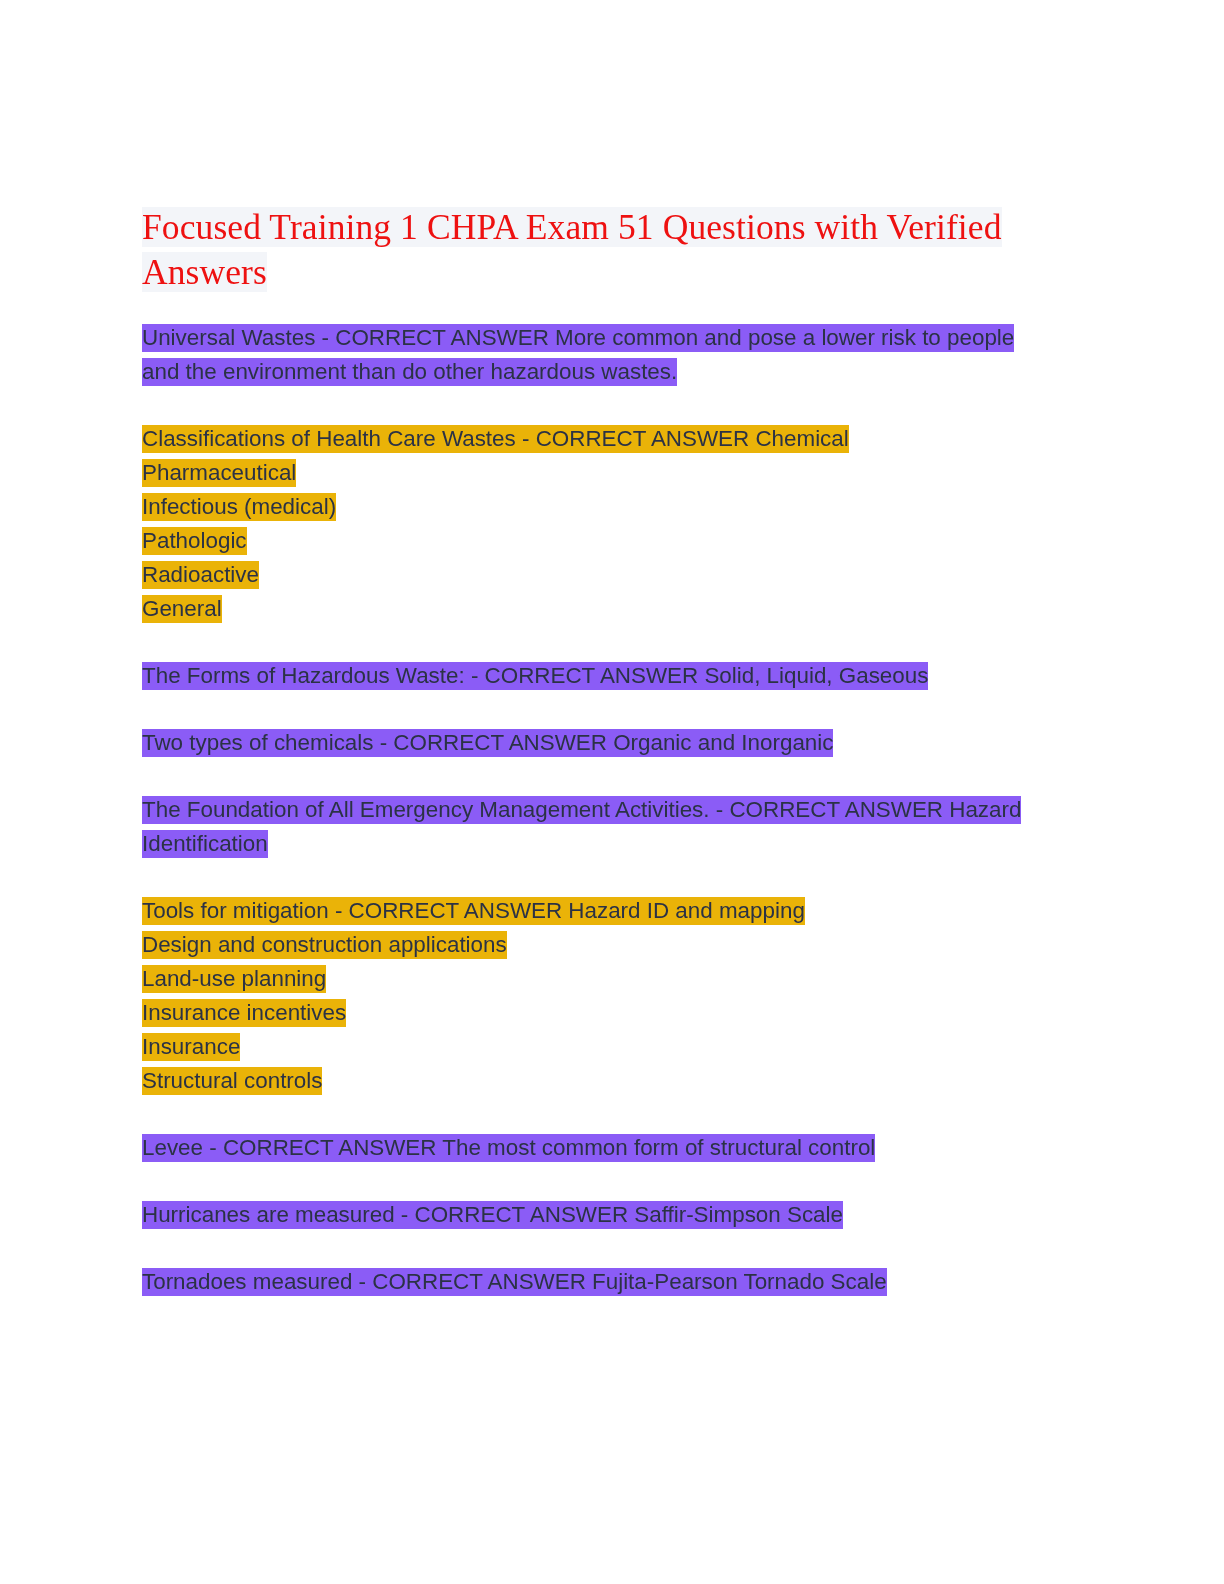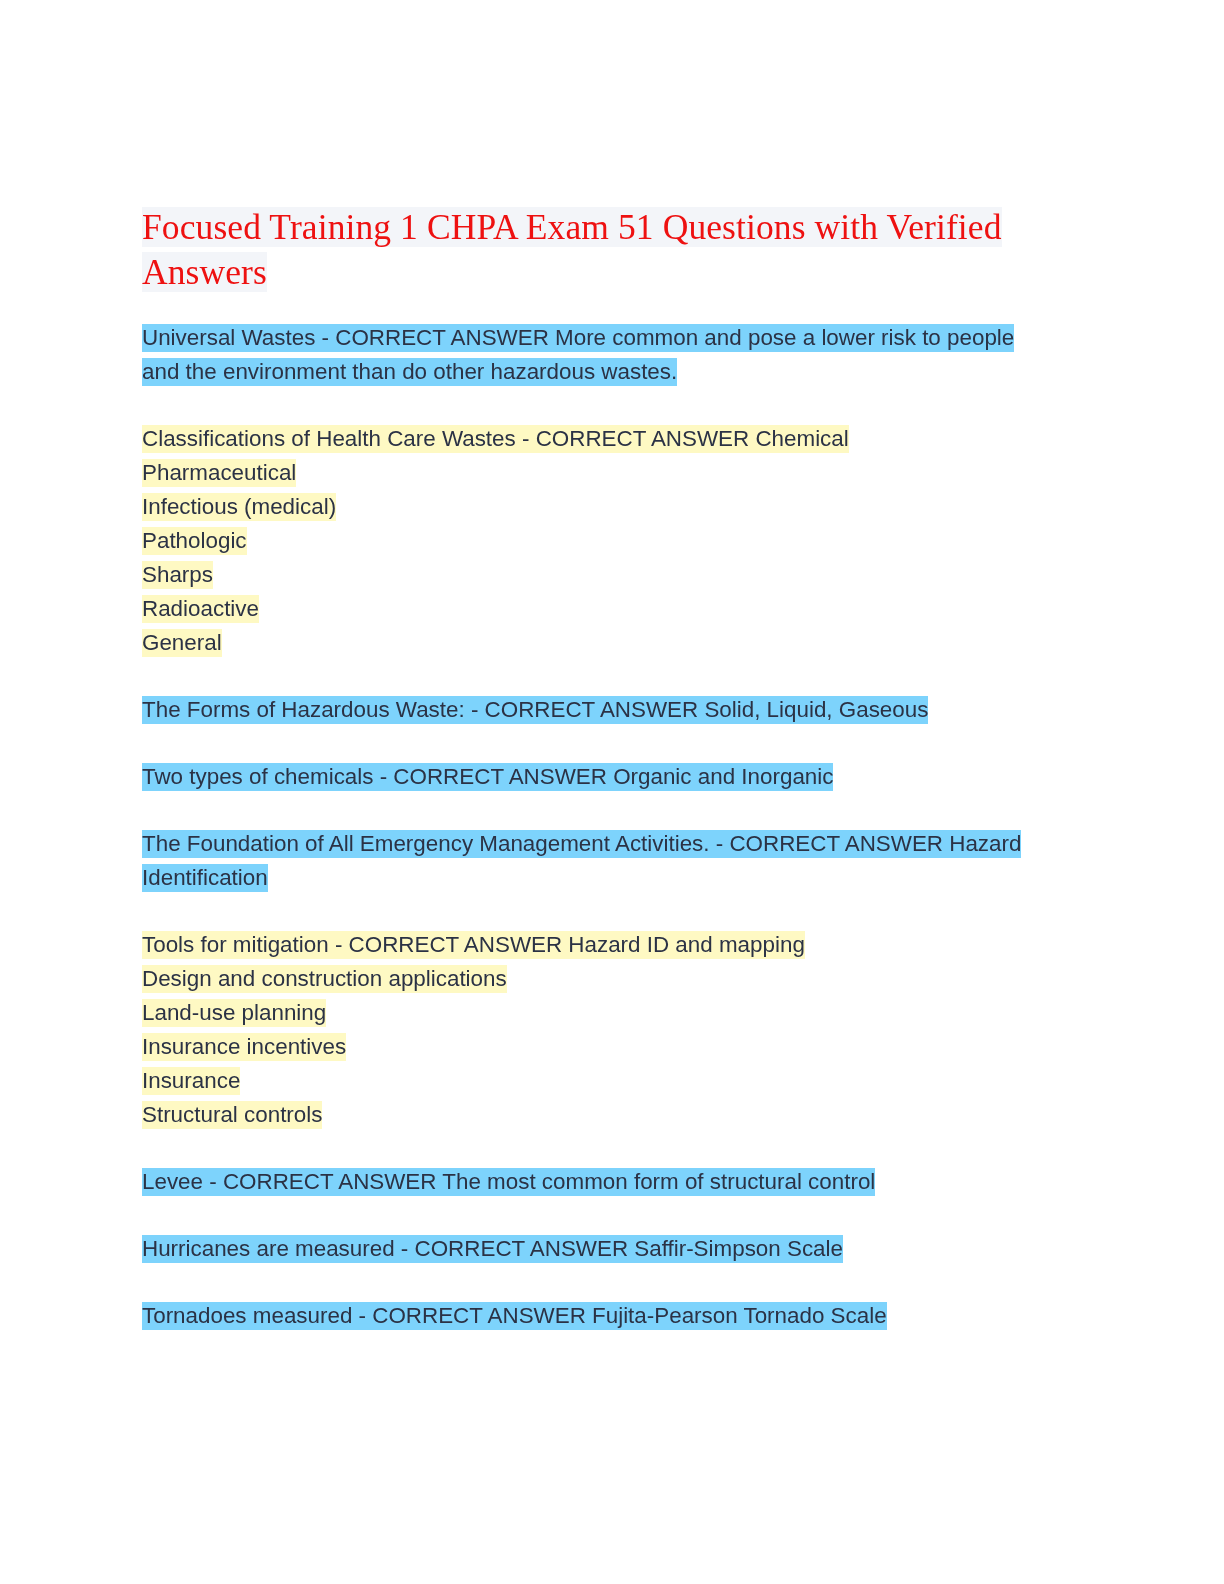--- a/index.html
+++ b/index.html
@@ -49,30 +49,30 @@
     font-weight: 400;
     max-width: 905px;
   }
   .block:last-child { margin-bottom: 9px; }
 
   .line {
     display: block;
     white-space: normal;
   }
   .line > .hl {
-    background: #fef9c3;
+    background: #eab308;
     box-decoration-break: clone;
     -webkit-box-decoration-break: clone;
     padding: 1px 0 2px 0;
     text-align: right;
   }
 
   
   .flow .hl {
-    background: #7dd3fc;
+    background: #8b5cf6;
     box-decoration-break: clone;
     -webkit-box-decoration-break: clone;
     padding: 1px 0 2px 0;
   }
 </style>
 </head>
 <body>
 
 <div class="page">
 
@@ -80,21 +80,20 @@
 
   <div class="block flow">
     <span class="hl">Universal Wastes - CORRECT ANSWER More common and pose a lower risk to people and the environment than do other hazardous wastes.</span>
   </div>
 
   <div class="block">
     <span class="line"><span class="hl">Classifications of Health Care Wastes - CORRECT ANSWER Chemical</span></span>
     <span class="line"><span class="hl">Pharmaceutical</span></span>
     <span class="line"><span class="hl">Infectious (medical)</span></span>
     <span class="line"><span class="hl">Pathologic</span></span>
-    <span class="line"><span class="hl">Sharps</span></span>
     <span class="line"><span class="hl">Radioactive</span></span>
     <span class="line"><span class="hl">General</span></span>
   </div>
 
   <div class="block flow">
     <span class="hl">The Forms of Hazardous Waste: - CORRECT ANSWER Solid, Liquid, Gaseous</span>
   </div>
 
   <div class="block flow">
     <span class="hl">Two types of chemicals - CORRECT ANSWER Organic and Inorganic</span>

